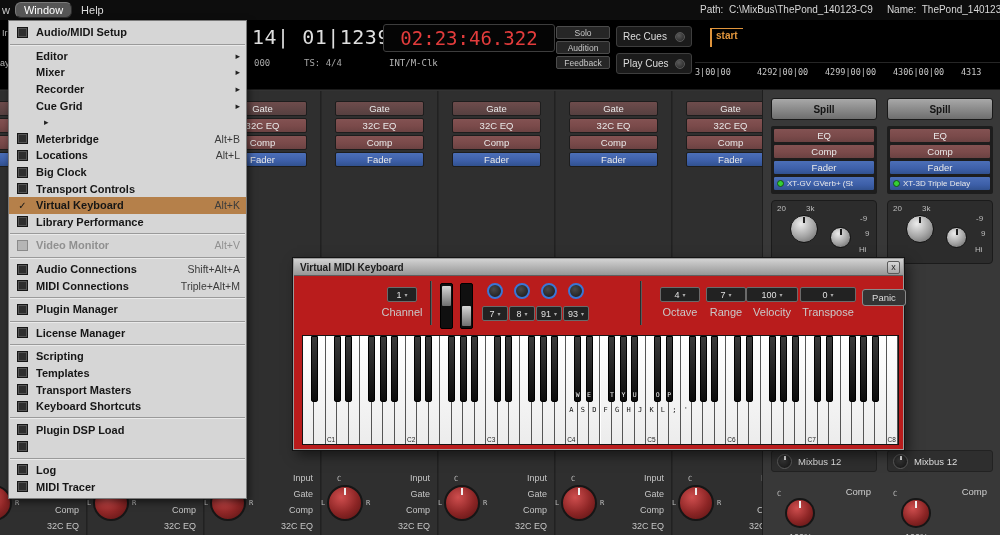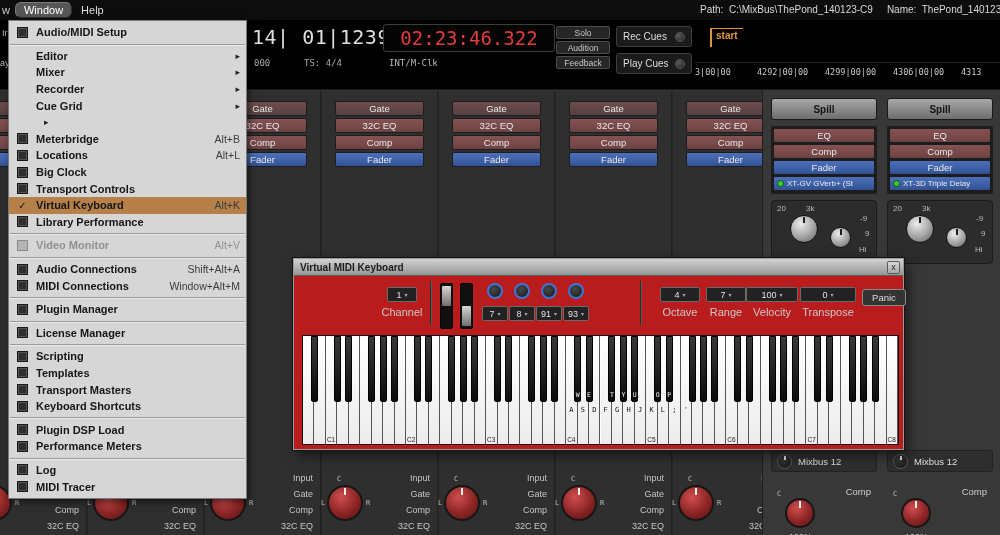--- a/index.html
+++ b/index.html
@@ -642,21 +642,21 @@
       </div>
       <div class="msep"></div>
       <div class="mitem">
         <span class="mchk"></span>
         <span class="mlab">Audio Connections</span>
         <span class="maccel">Shift+Alt+A</span>
       </div>
       <div class="mitem">
         <span class="mchk"></span>
         <span class="mlab">MIDI Connections</span>
-        <span class="maccel">Window+Alt+M</span>
+        <span class="maccel">Triple+Alt+M</span>
       </div>
       <div class="msep"></div>
       <div class="mitem">
         <span class="mchk"></span>
         <span class="mlab">Plugin Manager</span>
       </div>
       <div class="msep"></div>
       <div class="mitem">
         <span class="mchk"></span>
         <span class="mlab">License Manager</span>
@@ -678,21 +678,20 @@
         <span class="mchk"></span>
         <span class="mlab">Keyboard Shortcuts</span>
       </div>
       <div class="msep"></div>
       <div class="mitem">
         <span class="mchk"></span>
         <span class="mlab">Plugin DSP Load</span>
       </div>
       <div class="mitem">
         <span class="mchk"></span>
-        <span class="mlab">Performance Meters</span>
       </div>
       <div class="msep"></div>
       <div class="mitem">
         <span class="mchk"></span>
         <span class="mlab">Log</span>
       </div>
       <div class="mitem">
         <span class="mchk"></span>
         <span class="mlab">MIDI Tracer</span>
       </div>

